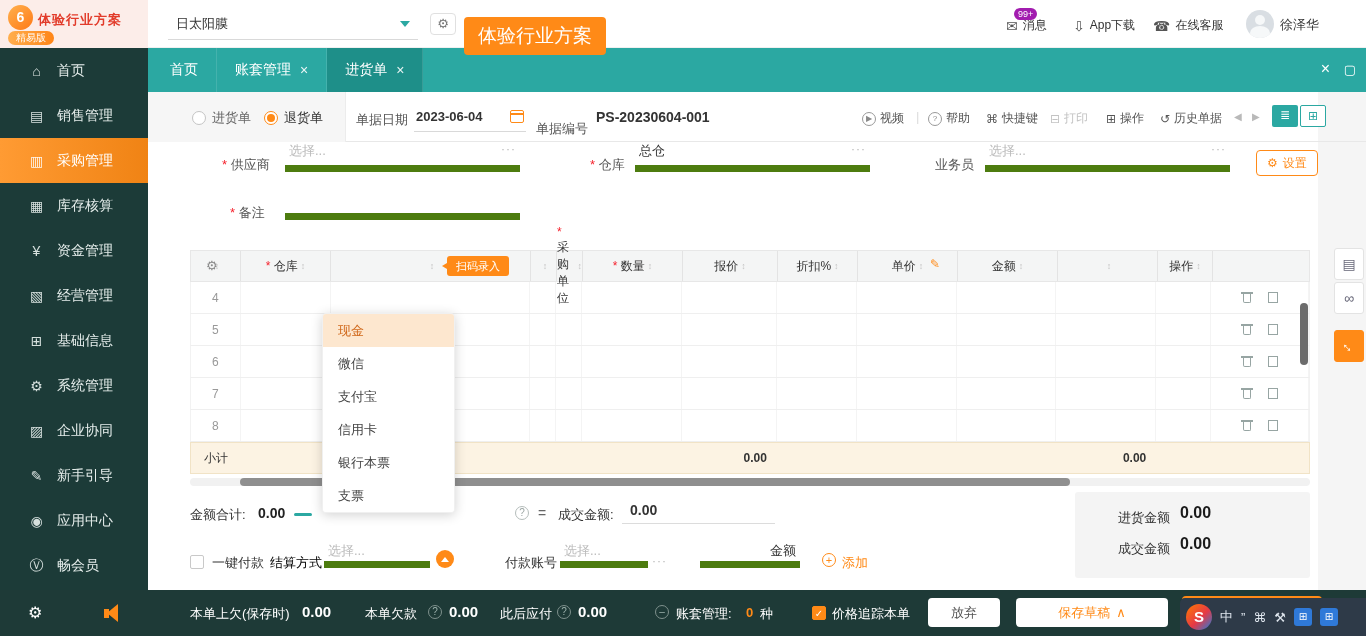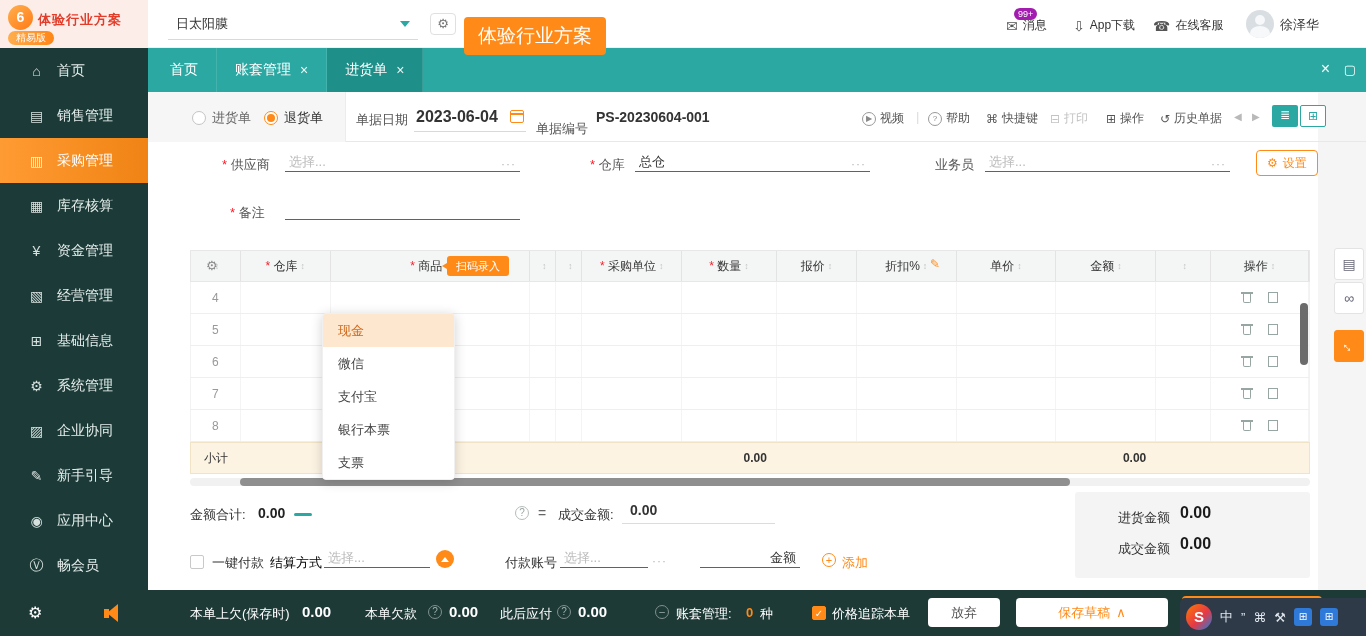--- a/index.html
+++ b/index.html
@@ -47,35 +47,35 @@
   #gutter{position:absolute;left:1170px;top:0;width:48px;height:498px;background:#F5F5F5}
   .tool-strip{position:absolute;left:0;top:0;width:1218px;height:50px;border-bottom:1px solid #e8e8e8}
   .radio-panel{position:absolute;left:0;top:0;width:198px;height:50px;background:#F6F6F6;border-right:1px solid #ececec}
   .radio-row{position:absolute;display:flex;align-items:center;gap:6px;font-size:13px;color:#666}
   .radio{width:14px;height:14px;border-radius:50%;border:1px solid #c4c4c4;background:#fff}
   .radio.sel{border-color:#FF8A17}
   .radio.sel::after{content:"";display:block;width:8px;height:8px;margin:2px;border-radius:50%;background:#FF8A17}
   .lbl{font-size:13px;color:#555;white-space:nowrap}
   .req::before{content:"* ";color:#F5222D}
   .date-box{position:absolute;left:266px;top:10px;width:112px;height:30px;border-bottom:1px solid #d9d9d9;display:flex;align-items:center;justify-content:space-between;padding:0 2px}
-  .date-val{font-size:16px;font-weight:bold;color:#333}
+  .date-val{font-size:13px;font-weight:bold;color:#333}
   .ic-cal{width:14px;height:13px;border:1px solid #FF8A17;border-radius:2px;position:relative;display:inline-block}
   .ic-cal::before{content:"";position:absolute;top:2px;left:0;right:0;height:2px;background:#FF8A17}
   .doc-no{position:absolute;left:448px;top:17px;font-size:14px;font-weight:600;color:#333}
   .t-ico{position:absolute;top:18px;display:flex;align-items:center;gap:4px;font-size:12px;color:#555}
   .cir{display:inline-block;width:14px;height:14px;border:1px solid #999;border-radius:50%;font-size:8px;line-height:12px;text-align:center;color:#888}
   .t-sep{position:absolute;top:17px;color:#ddd}
   .disabled{color:#c3c3c3}
   .arr{position:absolute;top:19px;color:#b9b9b9;font-size:10px}
   .vtog{position:absolute;top:13px;width:26px;height:22px;border-radius:2px;text-align:center;line-height:21px;font-size:12px}
   .vtog1{left:1124px;background:#2BA8A2;color:#fff}
   .vtog2{left:1152px;background:#fff;border:1px solid #2BA8A2;color:#2BA8A2}
 
   
-  .uline{position:absolute;height:30px;border-bottom:1px solid #4d7c0f;display:flex;align-items:flex-end;justify-content:space-between;padding:0 4px}
+  .uline{position:absolute;height:30px;border-bottom:7px solid #4d7c0f;display:flex;align-items:flex-start;justify-content:space-between;padding:0 4px}
   .ph{color:#bbb;font-size:13px}
   .val{color:#333;font-size:13px}
   .dots{color:#b5b5b5;font-size:12px;letter-spacing:1px}
   .settings-btn{position:absolute;left:1108px;top:58px;height:26px;padding:0 10px;border:1px solid #FF8A17;border-radius:4px;color:#FF8A17;font-size:12px;display:flex;align-items:center;gap:5px;background:#fff}
 
   
   #tbl{position:absolute;left:42px;top:158px;width:1120px}
   .tcols>*:nth-child(1){width:50px}
   .tcols>*:nth-child(2){width:90px}
   .tcols>*:nth-child(3){width:200px}
@@ -343,23 +343,20 @@
 
     <div id="tbl" data-interactable="false">
       <div class="thead tcols">
 
       <div class="th" data-interactable="true">
             <span class="thl" data-interactable="false"></span>
           </div>
           <div class="th required" data-interactable="true">
             <span class="thl" data-interactable="false">仓库</span>
           </div>
-          <div class="th required" data-interactable="true">
-            <span class="thl" data-interactable="false">商品</span>
-          </div>
           <div class="th" data-interactable="true">
             <span class="thl" data-interactable="false"></span>
           </div>
           <div class="th" data-interactable="true">
             <span class="thl" data-interactable="false"></span>
           </div>
           <div class="th required" data-interactable="true">
             <span class="thl" data-interactable="false">采购单位</span>
           </div>
           <div class="th required" data-interactable="true">
@@ -534,20 +531,21 @@
       <span class="sum-lbl" style="left:43px;top:48px" data-interactable="false">成交金额</span>
       <span class="sum-val" style="left:105px;top:43px" data-interactable="false">0.00</span>
     </div>
   </div>
 
   <div class="ab" id="dropdown">
 
   <div class="dd-item active" data-interactable="true"><span data-interactable="false">现金</span></div>
       <div class="dd-item" data-interactable="true"><span data-interactable="false">微信</span></div>
       <div class="dd-item" data-interactable="true"><span data-interactable="false">支付宝</span></div>
+      <div class="dd-item" data-interactable="true"><span data-interactable="false">信用卡</span></div>
       <div class="dd-item" data-interactable="true"><span data-interactable="false">银行本票</span></div>
       <div class="dd-item" data-interactable="true"><span data-interactable="false">支票</span></div>
     </div>
 
   <div class="ab" id="floaters" data-interactable="false">
     <div class="floater" style="top:0" data-interactable="true"><span data-interactable="false">▤</span></div>
     <div class="floater" style="top:34px" data-interactable="true"><span data-interactable="false">∞</span></div>
     <div class="floater orange" style="top:82px" data-interactable="true"><span class="rot45" data-interactable="false">↔</span></div>
   </div>
 

